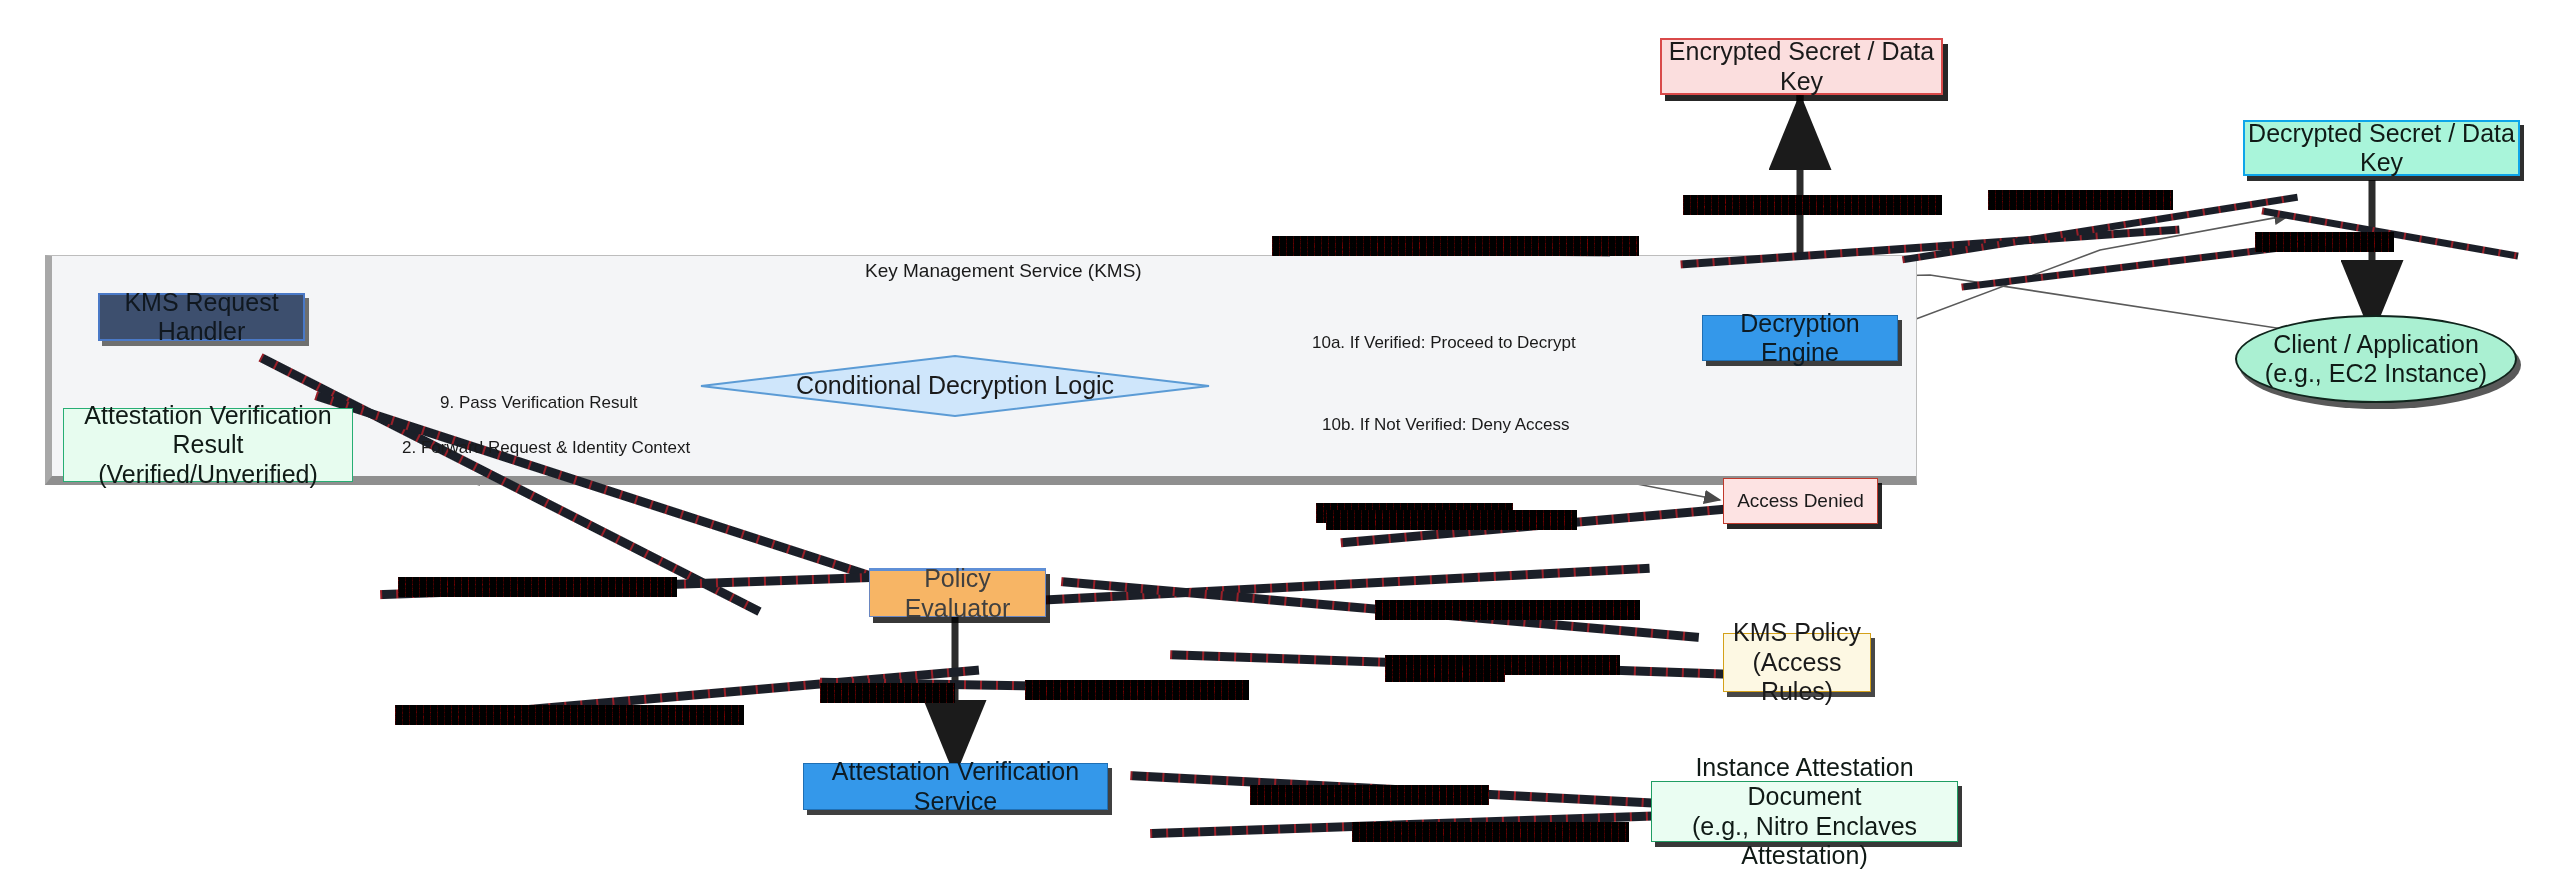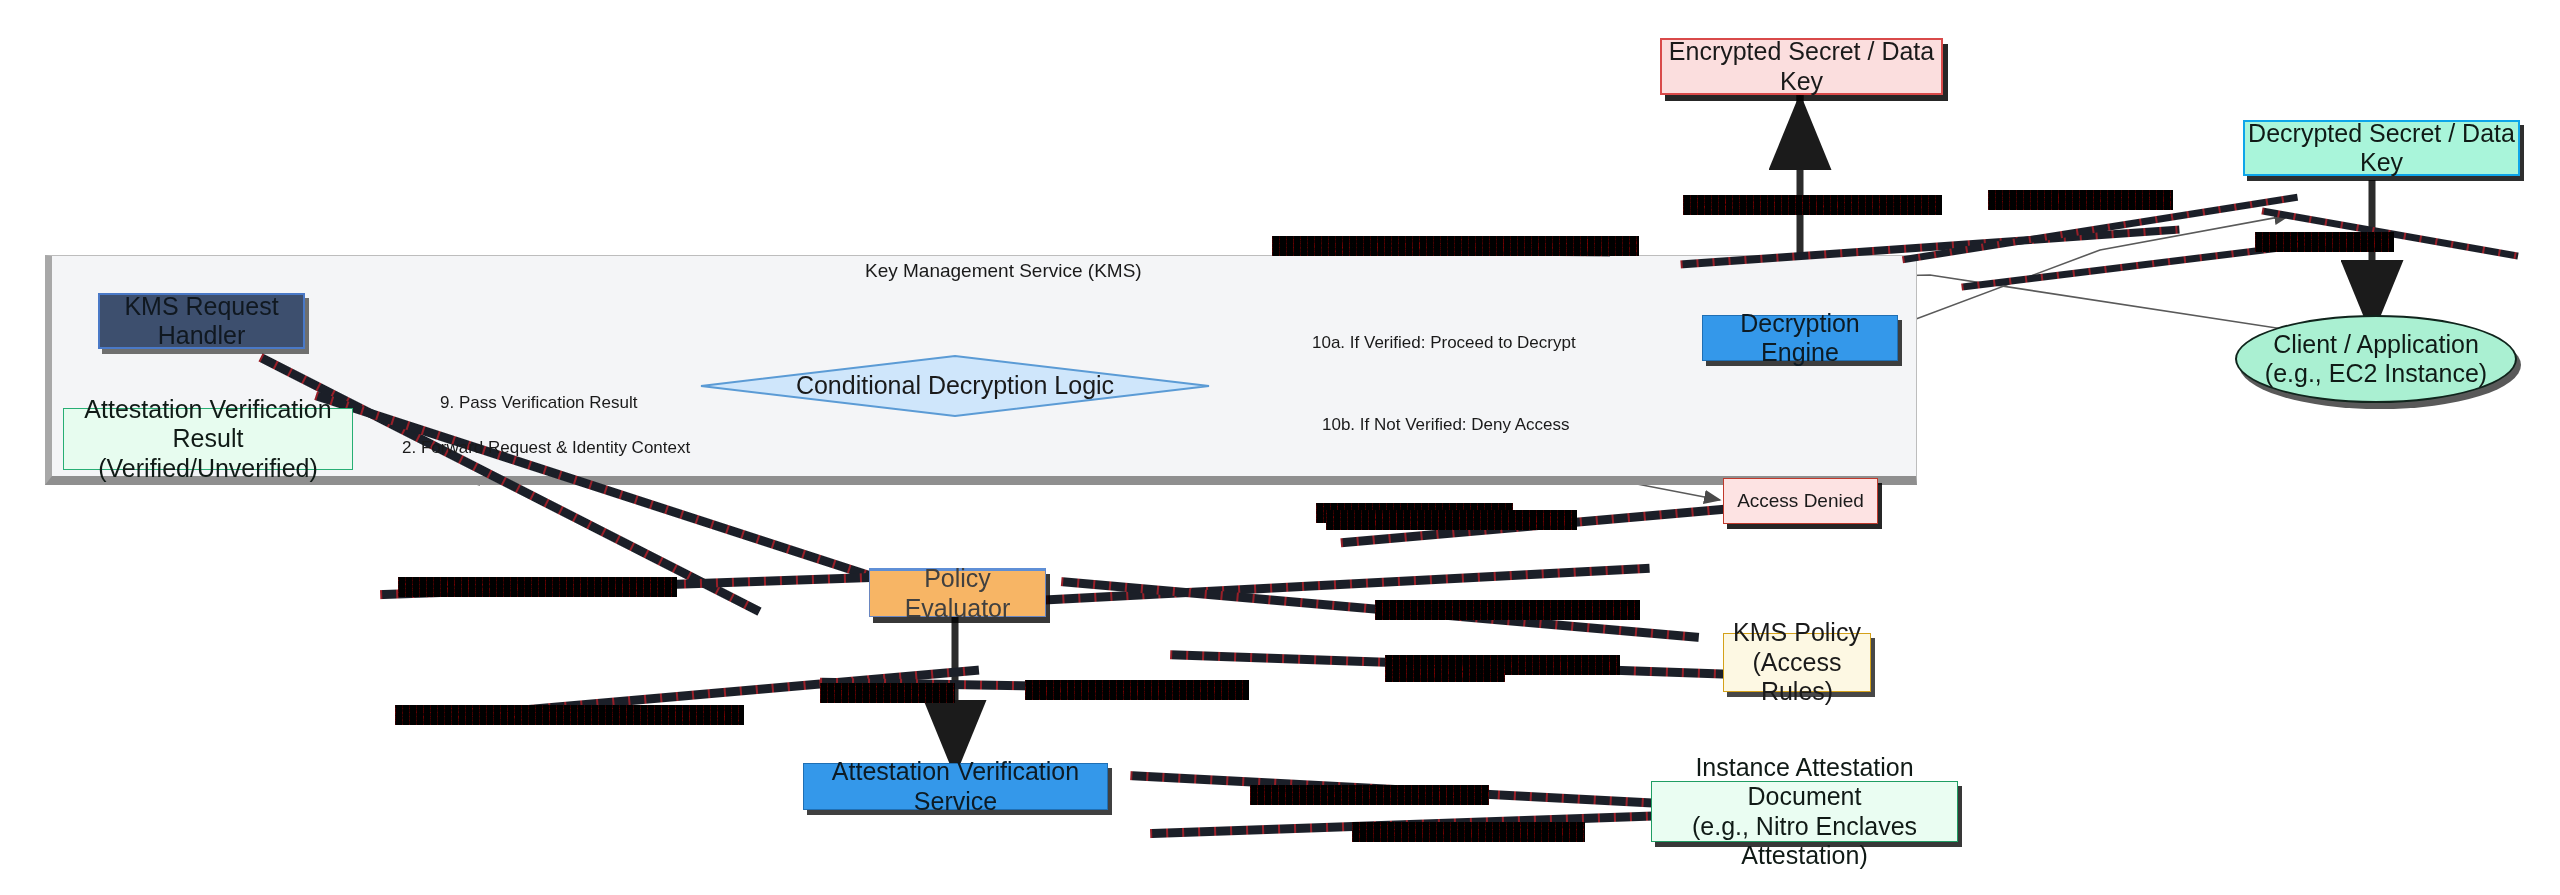--- a/index.html
+++ b/index.html
@@ -245,23 +245,23 @@
   <div class="glitch-wire" style="left:420px; top:690px; width:560px; height:9px; transform:rotate(-5deg);"></div>
   <div class="glitch-wire" style="left:820px; top:680px; width:260px; height:9px; transform:rotate(1deg);"></div>
 
   <div class="node rect-pink" style="left:1660px; top:38px; width:283px; height:57px;">Encrypted Secret / Data Key</div>
 
   <div class="node rect-green" style="left:2243px; top:120px; width:277px; height:56px;">Decrypted Secret / Data Key</div>
 
   <div class="node ellipse-green" style="left:2235px; top:315px; width:282px; height:88px;">Client / Application
 (e.g., EC2 Instance)</div>
 
-  <div class="node rect-dark" style="left:98px; top:293px; width:207px; height:56px;">KMS Request Handler</div>
-
-  <div class="note note-green" style="left:63px; top:408px; width:290px; height:62px;">Attestation Verification Result
+  <div class="node rect-dark" style="left:98px; top:293px; width:207px; height:48px;">KMS Request Handler</div>
+
+  <div class="note note-green" style="left:63px; top:408px; width:290px; height:74px;">Attestation Verification Result
 (Verified/Unverified)</div>
 
   <svg style="position:absolute; left:700px; top:355px; width:510px; height:62px; z-index:4;" viewBox="0 0 510 62">
     <polygon points="255,1 509,31 255,61 1,31" fill="#cfe6fb" stroke="#5b9bd5" stroke-width="2"></polygon>
   </svg>
   <div class="node" style="left:700px; top:355px; width:510px; height:62px; font-size:25px; z-index:6;">Conditional Decryption Logic</div>
 
   <div class="node rect-blue" style="left:1702px; top:315px; width:196px; height:46px;">Decryption Engine</div>
 
   <div class="node rect-pink-plain" style="left:1723px; top:478px; width:155px; height:46px;">Access Denied</div>
@@ -303,17 +303,17 @@
   <div class="glitch" style="left:1326px; top:510px;">7a. If Policy Passed: Compliant</div>
 
   <div class="glitch" style="left:398px; top:577px;">7b. If Policy Failed: Non-Compliant</div>
 
   <div class="glitch" style="left:1385px; top:662px;">8. Policy Rules</div>
 
   <div class="glitch" style="left:820px; top:683px;">Fetch Attestation</div>
 
   <div class="glitch" style="left:1250px; top:785px;">Provides Attestation Evidence</div>
 
-  <div class="glitch" style="left:1352px; top:822px;">Validate Document Signature</div>
+  <div class="glitch" style="left:1352px; top:822px;padding-left:44px;">Validate Document Signature</div>
 
   <div class="glitch" style="left:1025px; top:680px;">Check Measurement Values</div>
 
 </div>
 
 </body></html>

